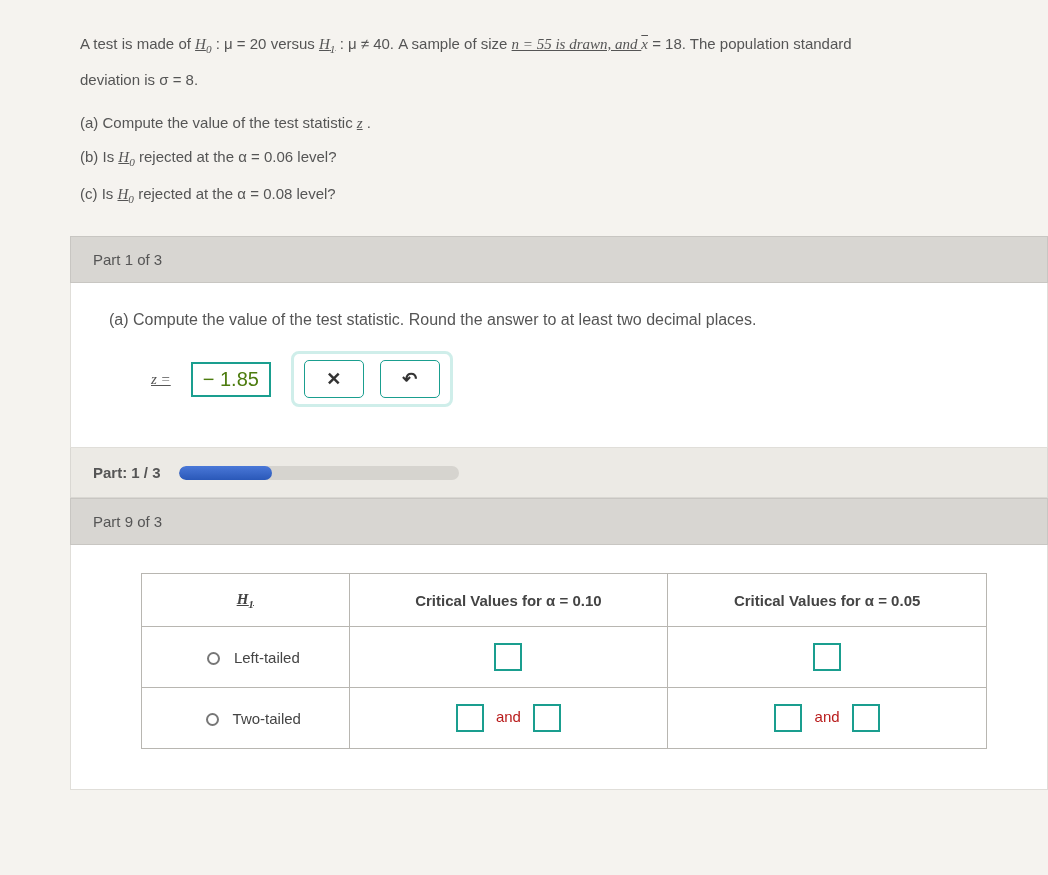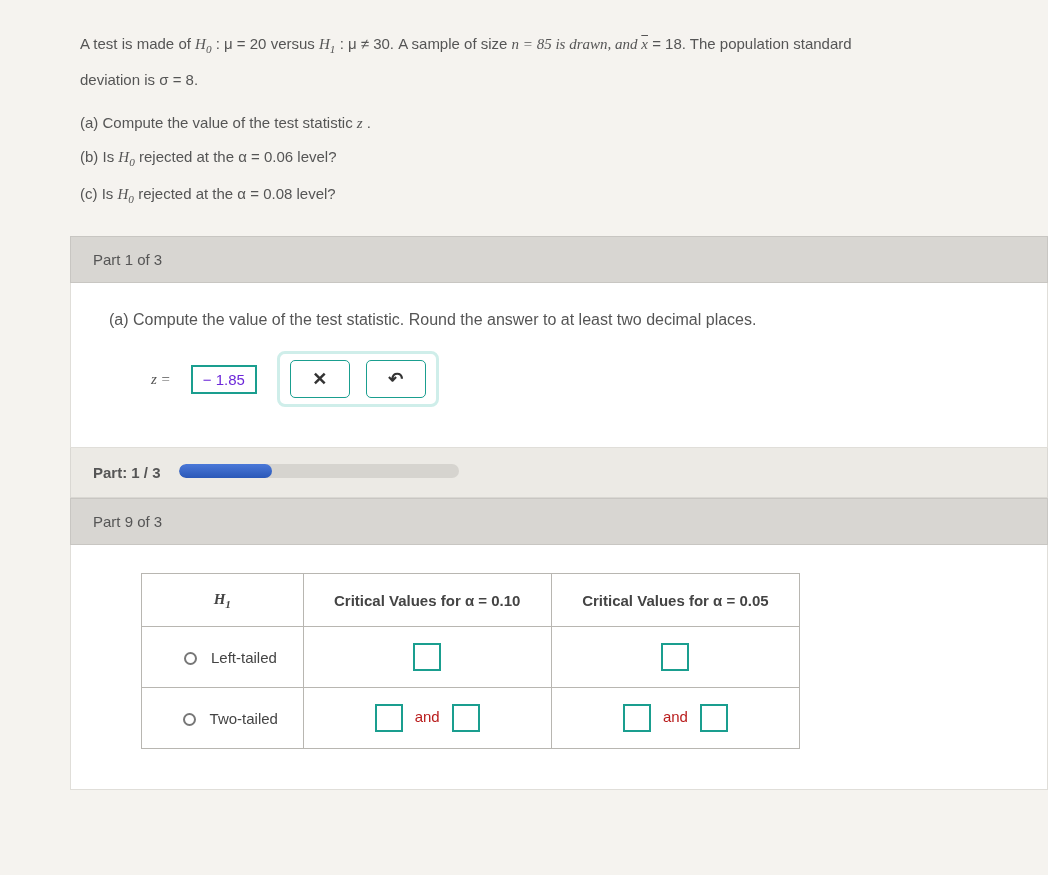--- a/index.html
+++ b/index.html
@@ -15,21 +15,21 @@
     background: #f5f3ef;
     min-height: 875px;
   }
   .problem-text {
     padding: 30px 70px 20px 80px;
     color: #555;
     font-size: 15px;
     line-height: 1.9;
   }
   .problem-text p { margin-bottom: 6px; }
-  .math { font-family: Georgia, 'Times New Roman', serif; font-style: italic; }
+  .math { font-family: Georgia, 'Times New Roman', serif; font-style: italic; text-decoration: underline; }
   .sub0 { font-size: 0.75em; vertical-align: sub; }
   .overline { text-decoration: overline; }
 
   .part-header {
     background: #d8d6d2;
     border: 1px solid #c8c6c2;
     margin: 0 0 0 70px;
     padding: 14px 22px;
     color: #555;
     font-size: 15px;
@@ -47,22 +47,22 @@
   .answer-row {
     display: flex;
     align-items: center;
     gap: 20px;
     padding-left: 50px;
   }
   .z-eq { color:#555; font-size:15px; }
   .ansbox {
     border: 2px solid #1a9e8f;
     padding: 4px 10px;
-    font-size: 15px;
-    color: #6d28d9;
+    font-size: 20px;
+    color: #4d7c0f;
     font-family: Arial, sans-serif;
   }
   .btn-panel {
     border: 3px solid #cfeeea;
     border-radius: 8px;
     padding: 6px 10px;
     display: flex;
     gap: 16px;
     background: #fff;
   }
@@ -76,20 +76,21 @@
     align-items: center;
     justify-content: center;
     color: #333;
     font-size: 18px;
     font-weight: bold;
     cursor: pointer;
   }
 
   .progress-row {
     display: flex;
+    align-items: center;
     gap: 18px;
     margin: 0 0 0 70px;
     background: #eceae5;
     border: 1px solid #dad8d3;
     border-top: none;
     padding: 16px 22px;
     color: #555;
     font-size: 15px;
   }
   .progress-track {
@@ -102,21 +103,21 @@
   .progress-fill {
     height: 100%;
     width: 33.3%;
     background: linear-gradient(#4a78d8, #2a58b8);
     border-radius: 7px;
   }
 
   table.ct {
     border-collapse: collapse;
     margin-left: 40px;
-    width: 659px;
+    width: 846px;
   }
   table.ct th, table.ct td {
     border: 1px solid #b8b6b1;
     padding: 16px 14px;
     text-align: center;
     font-size: 15px;
     color: #444;
   }
   table.ct th { font-weight: bold; }
   .radio-cell { text-align:left; padding-left:30px !important; }
@@ -142,22 +143,22 @@
 <body>
 
 <div class="page">
 
   <div class="problem-text">
     <p>
       <span>A test is made of </span>
       <span class="math"><span>H</span><span class="sub0">0</span></span>
       <span> : μ = 20 versus </span>
       <span class="math"><span>H</span><span class="sub0">1</span></span>
-      <span> : μ ≠ 30. A sample of size </span>
-      <span class="math">n = 85 is drawn, and </span>
+      <span> : μ ≠ 40. A sample of size </span>
+      <span class="math">n = 55 is drawn, and </span>
       <span class="math overline">x</span>
       <span> = 18. The population standard</span>
     </p>
     <p>deviation is σ = 8.</p>
     <div class="spacer-top"></div>
     <p>
       <span>(a) Compute the value of the test statistic </span>
       <span class="math">z</span>
       <span>.</span>
     </p>

